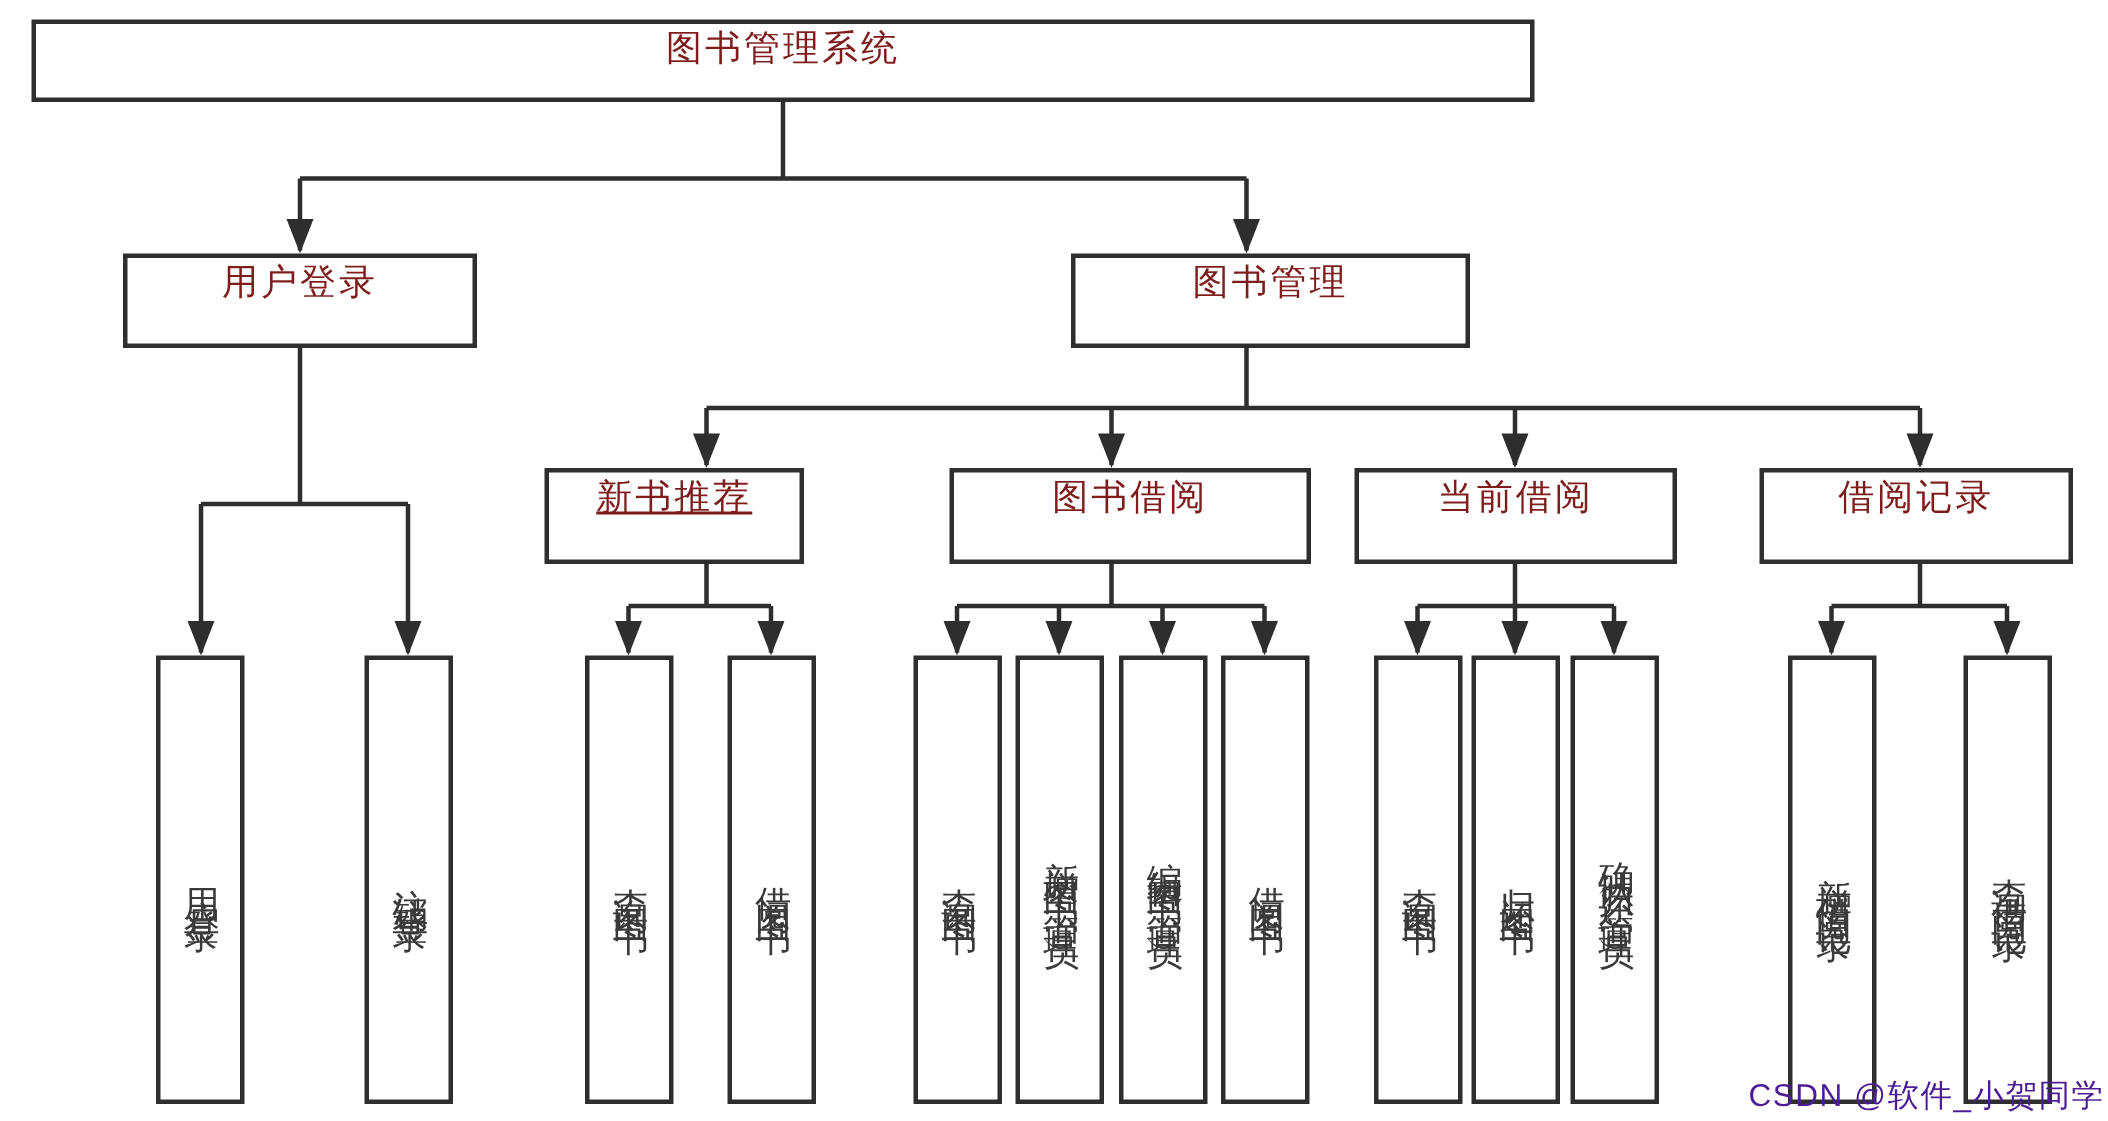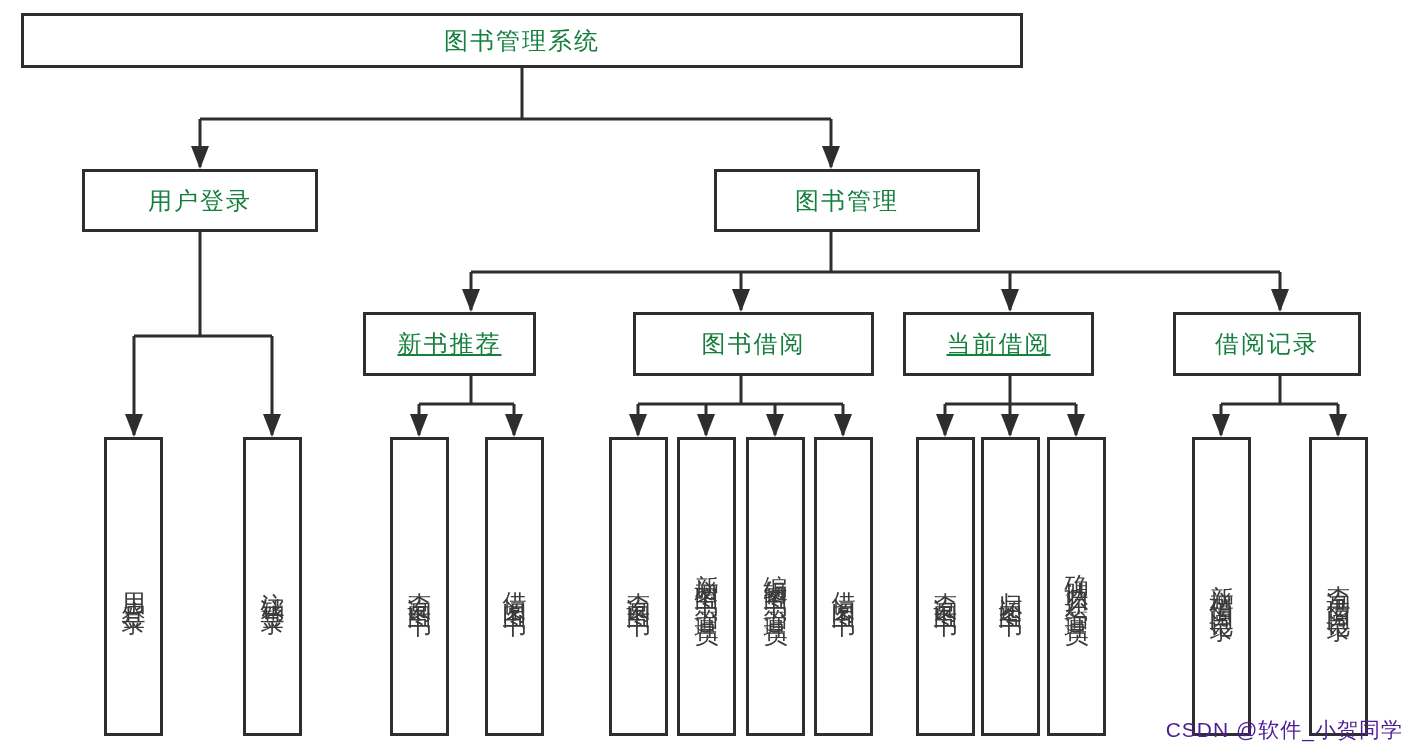--- a/index.html
+++ b/index.html
@@ -19,23 +19,22 @@
     position: absolute;
     left: 0; top: 0;
     width: 1405px; height: 747px;
   }
   .node {
     position: absolute;
     box-sizing: border-box;
     background: #ffffff;
     border: 3px solid #2e2e2e;
     display: flex;
-    align-items: center;
     justify-content: center;
-    color: #15803d;
+    color: #7f1d1d;
     font-size: 24px;
     letter-spacing: 2px;
     white-space: nowrap;
   }
   .vnode {
     position: absolute;
     box-sizing: border-box;
     background: #ffffff;
     border: 3px solid #2e2e2e;
     display: flex;
@@ -110,24 +109,24 @@
   <div class="node" style="left:714px; top:169px; width:266px; height:63px;">
     <span>图书管理</span>
   </div>
 
   <div class="node" style="left:363px; top:312px; width:173px; height:64px;text-decoration:underline;">
     <span>新书推荐</span>
   </div>
   <div class="node" style="left:633px; top:312px; width:241px; height:64px;">
     <span>图书借阅</span>
   </div>
-  <div class="node" style="left:903px; top:312px; width:191px; height:64px;text-decoration:underline;">
+  <div class="node" style="left:903px; top:312px; width:215px; height:64px;">
     <span>当前借阅</span>
   </div>
-  <div class="node" style="left:1173px; top:312px; width:188px; height:64px;">
+  <div class="node" style="left:1173px; top:312px; width:209px; height:64px;">
     <span>借阅记录</span>
   </div>
 
   <div class="vnode" style="left:104px;">
     <span class="vtext">用户登录</span>
   </div>
   <div class="vnode" style="left:243px;">
     <span class="vtext">注销登录</span>
   </div>
 

